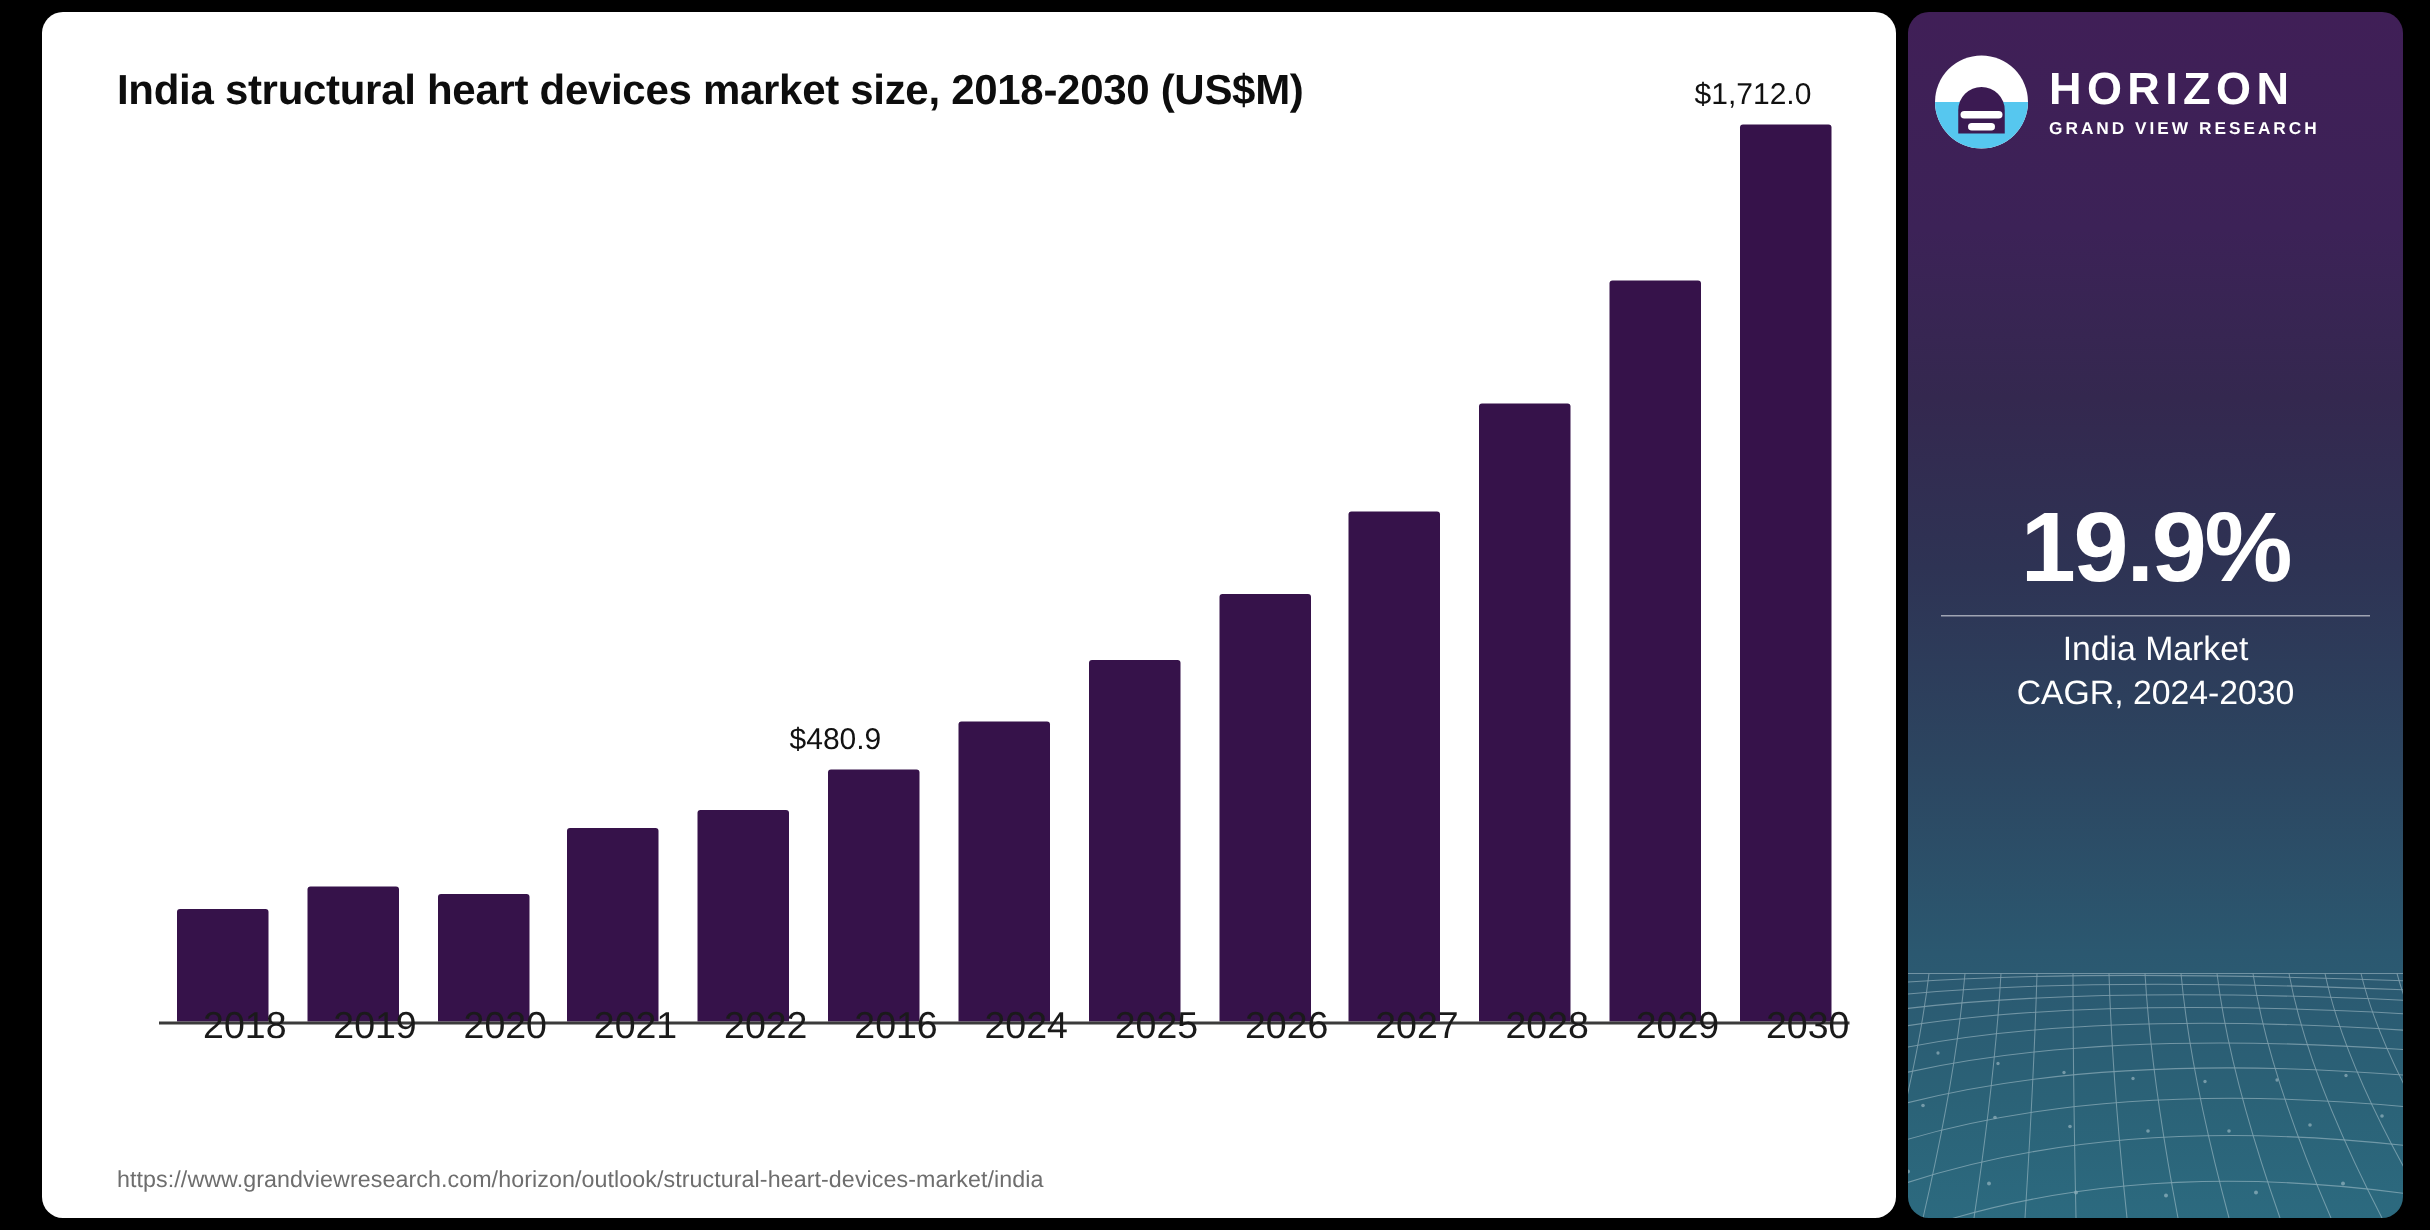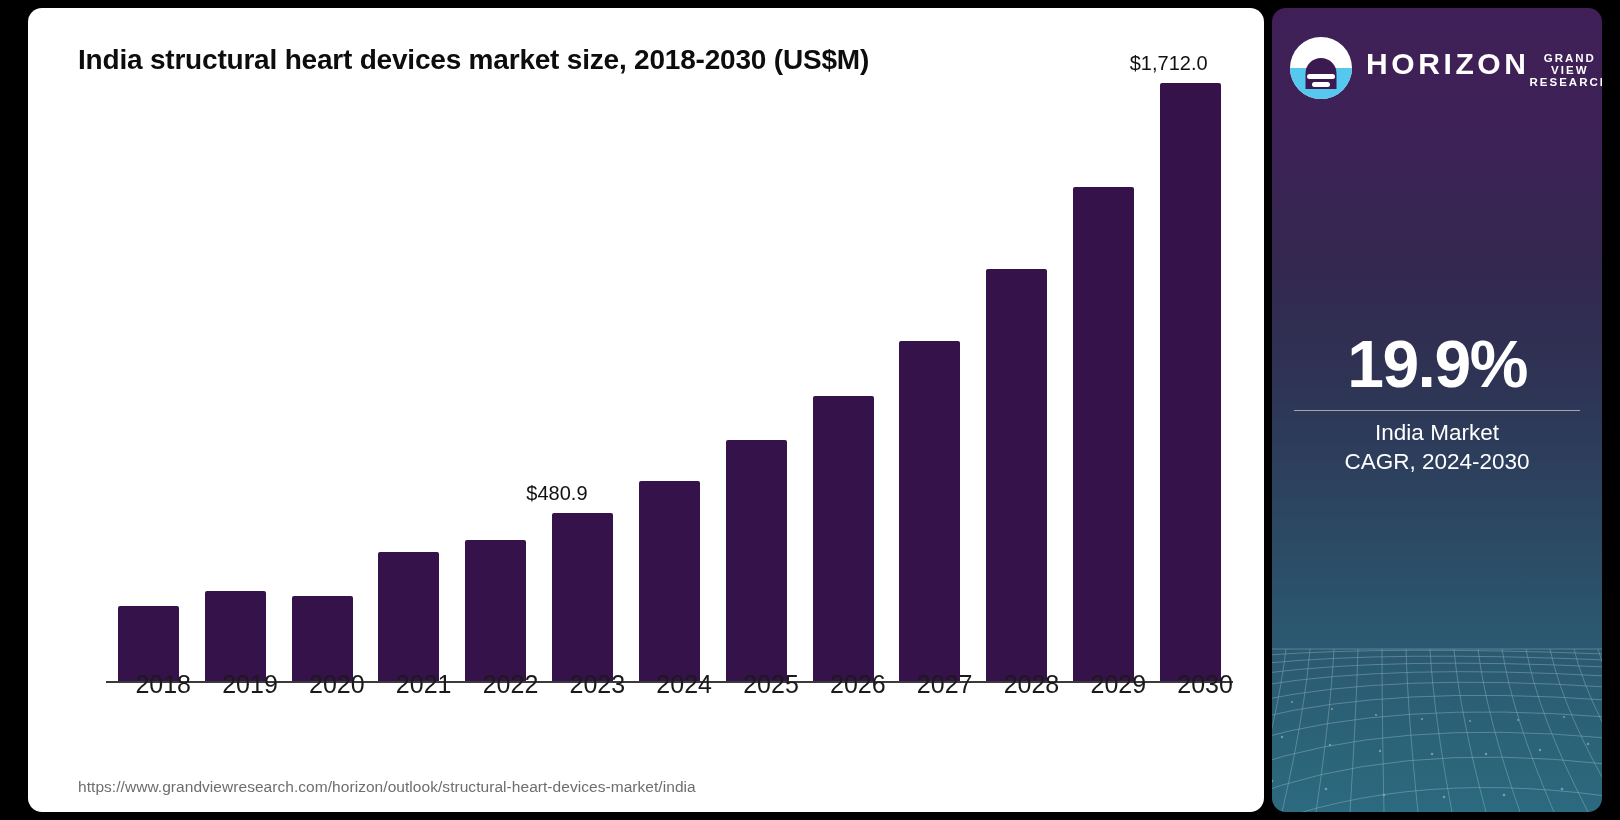--- a/index.html
+++ b/index.html
@@ -168,21 +168,21 @@
     background: #ffffff;
   }
   .logo-mark .bar2 {
     position: absolute;
     left: 50%; top: 72%;
     transform: translateX(-50%);
     width: 18px; height: 5px;
     border-radius: 3px;
     background: #ffffff;
   }
-  .logo-text { display: flex; flex-direction: row; justify-content: center; text-align: center; }
+  .logo-text { display: flex; flex-direction: column; justify-content: center; }
   .logo-word {
     font-size: 30px;
     font-weight: bold;
     color: #ffffff;
     letter-spacing: 3.6px;
     line-height: 1.05;
   }
   .logo-sub {
     font-size: 11.5px;
     font-weight: bold;
@@ -279,21 +279,21 @@
         </div>
       <div class="axis-line"></div>
     </div>
 
     <div class="x-axis" id="xaxis">
         <div class="x-tick">2018</div>
         <div class="x-tick">2019</div>
         <div class="x-tick">2020</div>
         <div class="x-tick">2021</div>
         <div class="x-tick">2022</div>
-        <div class="x-tick">2023</div>
+        <div class="x-tick">2016</div>
         <div class="x-tick">2024</div>
         <div class="x-tick">2025</div>
         <div class="x-tick">2026</div>
         <div class="x-tick">2027</div>
         <div class="x-tick">2028</div>
         <div class="x-tick">2029</div>
         <div class="x-tick">2030</div>
       </div>
 
     <div class="source-url">https://www.grandviewresearch.com/horizon/outlook/structural-heart-devices-market/india</div>

